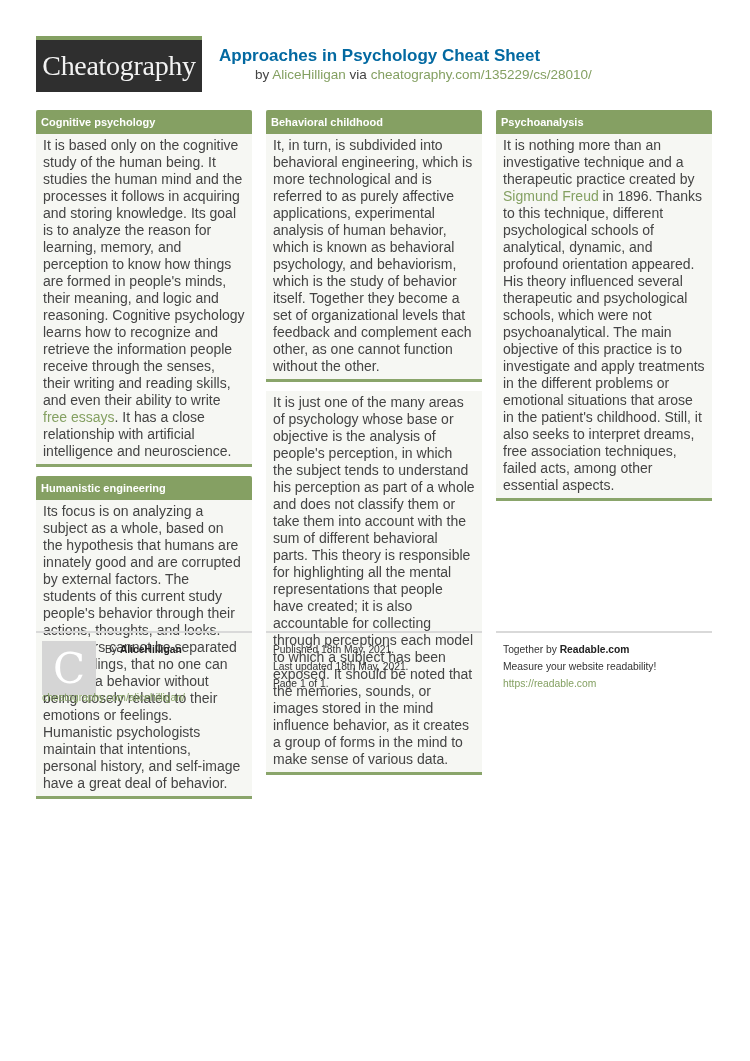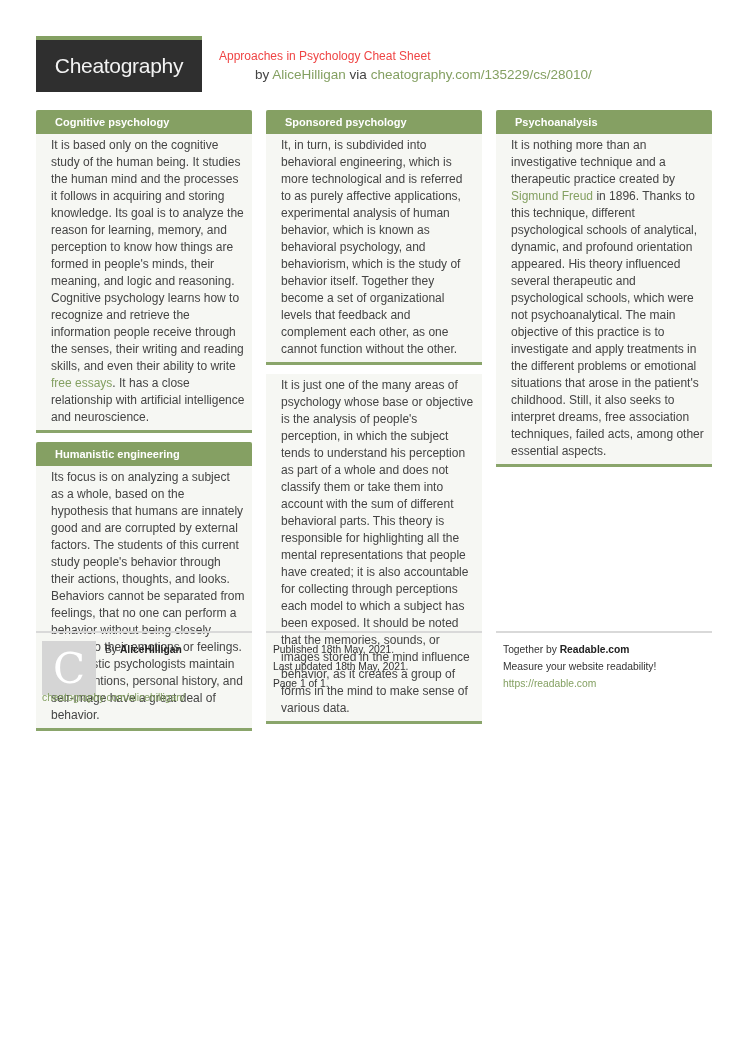--- a/index.html
+++ b/index.html
@@ -7,38 +7,37 @@
       width: 750px; height: 1061px; background: #ffffff;
       font-family: "Liberation Sans", sans-serif; color: #333333;
       position: relative; overflow: hidden;
     }
     .logo {
       position: absolute; left: 36px; top: 36px; width: 166px; height: 56px;
       background: #2f2f2f; border-top: 4px solid #84a062; box-sizing: border-box;
       display: flex; align-items: center; justify-content: center;
     }
     .logo span {
-      font-family: Liberation Sans, sans-serif; color: #f2f2f2;
-      font-size: 21px; letter-spacing: -0.3px;
+      font-family: Liberation Serif, serif; color: #f2f2f2;
+      font-size: 28px; letter-spacing: -0.3px;
     }
     .title-block { position: absolute; left: 219px; top: 46px; }
-    .title { color: #ef4444; font-size: 12px; line-height: 20px; }
+    .title { color: #0369a1; font-size: 17px; line-height: 20px; font-weight: bold; }
     .byline { font-size: 13.5px; color: #444; line-height: 18px; margin-left: 36px; }
     .byline .g { color: #84a062; }
     .col { position: absolute; top: 110px; width: 216px; }
     .c1 { left: 36px; } .c2 { left: 266px; } .c3 { left: 496px; }
     .box { background: #f6f7f3; border-bottom: 3px solid #8aa56b; margin-bottom: 9px; }
     .box-h {
       background: #85a063; color: #ffffff; font-weight: bold; font-size: 11px;
-      height: 24px; line-height: 24px; padding: 0 19px; border-radius: 2px 2px 0 0;
+      height: 24px; line-height: 24px; padding: 0 5px; border-radius: 2px 2px 0 0;
     }
     .box-b {
-      font-size: 12px; line-height: 17px; color: #444; padding: 3px 7px 4px 7px;
+      font-size: 14px; line-height: 17px; color: #444; padding: 3px 7px 4px 7px;
       white-space: pre-line;
-      margin-left: 8px;
     }
     .lnk { color: #84a062; }
     .footer { position: absolute; top: 631px; width: 216px; border-top: 2px solid #d9d9d9; padding-top: 8px; font-size: 10.3px; color: #333; line-height: 17px; }
     .f1 { left: 36px; } .f2 { left: 266px; } .f3 { left: 496px; }
     .avatar {
       position: absolute; left: 6px; top: 8px; width: 54px; height: 54px; background: #d5d5d5;
       display: flex; align-items: center; justify-content: center;
       color: #ffffff; font-family: "DejaVu Serif", serif; font-size: 42px;
     }
     .f1 .by { position: absolute; left: 69px; top: 8px; }
@@ -68,21 +67,21 @@
     <div class="box-b" style="white-space:normal"><span>It is based only on the cognitive study of the human being. It studies the human mind and the processes it follows in acquiring and storing knowledge. Its goal is to analyze the reason for learning, memory, and perception to know how things are formed in people's minds, their meaning, and logic and reasoning. Cognitive psychology learns how to recognize and retrieve the information people receive through the senses, their writing and reading skills, and even their ability to write </span><span class="lnk">free essays</span><span>. It has a close relationship with artificial intelligence and neuroscience.</span></div>
   </div>
   <div class="box">
     <div class="box-h">Humanistic engineering</div>
     <div class="box-b">Its focus is on analyzing a subject as a whole, based on the hypothesis that humans are innately good and are corrupted by external factors. The students of this current study people's behavior through their actions, thoughts, and looks. Behaviors cannot be separated from feelings, that no one can perform a behavior without being closely related to their emotions or feelings. Humanistic psychologists maintain that intentions, personal history, and self-image have a great deal of behavior.</div>
   </div>
 </div>
 
 <div class="col c2">
   <div class="box">
-    <div class="box-h">Sponsored psychology</div>
+    <div class="box-h">Behavioral childhood</div>
     <div class="box-b">It, in turn, is subdivided into behavioral engineering, which is more technological and is referred to as purely affective applications, experimental analysis of human behavior, which is known as behavioral psychology, and behaviorism, which is the study of behavior itself. Together they become a set of organizational levels that feedback and complement each other, as one cannot function without the other.</div>
   </div>
   <div class="box">
     <div class="box-b">It is just one of the many areas of psychology whose base or objective is the analysis of people's perception, in which the subject tends to understand his perception as part of a whole and does not classify them or take them into account with the sum of different behavioral parts. This theory is responsible for highlighting all the mental representations that people have created; it is also accountable for collecting through perceptions each model to which a subject has been exposed. It should be noted that the memories, sounds, or images stored in the mind influence behavior, as it creates a group of forms in the mind to make sense of various data.</div>
   </div>
 </div>
 
 <div class="col c3">
   <div class="box">
     <div class="box-h">Psychoanalysis</div>

